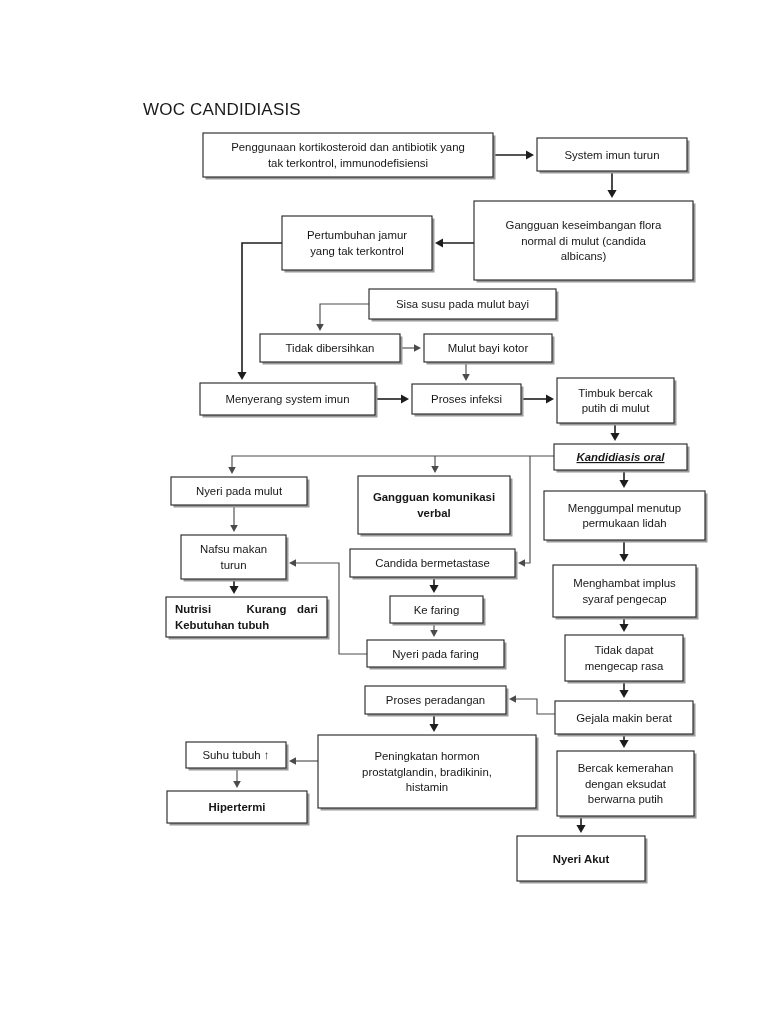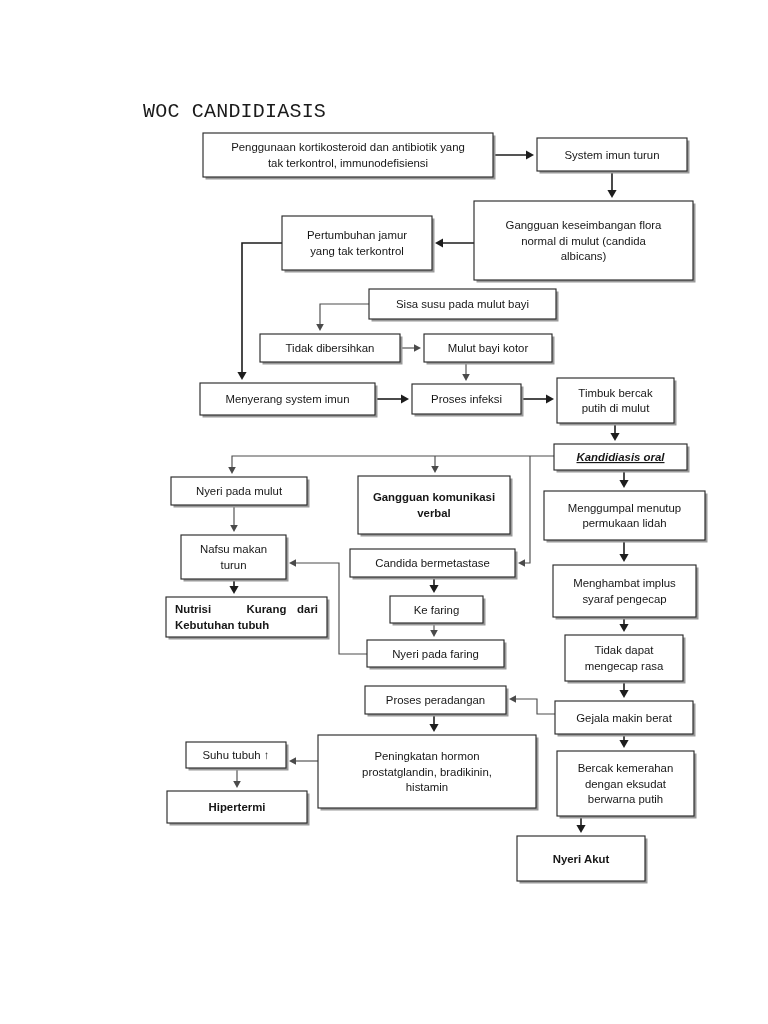--- a/index.html
+++ b/index.html
@@ -17,22 +17,22 @@
   #page {
     position: relative;
     width: 768px;
     height: 1024px;
     background: #ffffff;
   }
   #diagram-title {
     position: absolute;
     left: 143px;
     top: 100px;
-    font-family: Liberation Mono, monospace;
-    font-size: 20px;
+    font-family: Liberation Sans, sans-serif;
+    font-size: 17px;
     letter-spacing: 0.2px;
     color: #1a1a1a;
     white-space: nowrap;
   }
   #flow-svg {
     position: absolute;
     left: 0;
     top: 0;
     width: 768px;
     height: 1024px;

